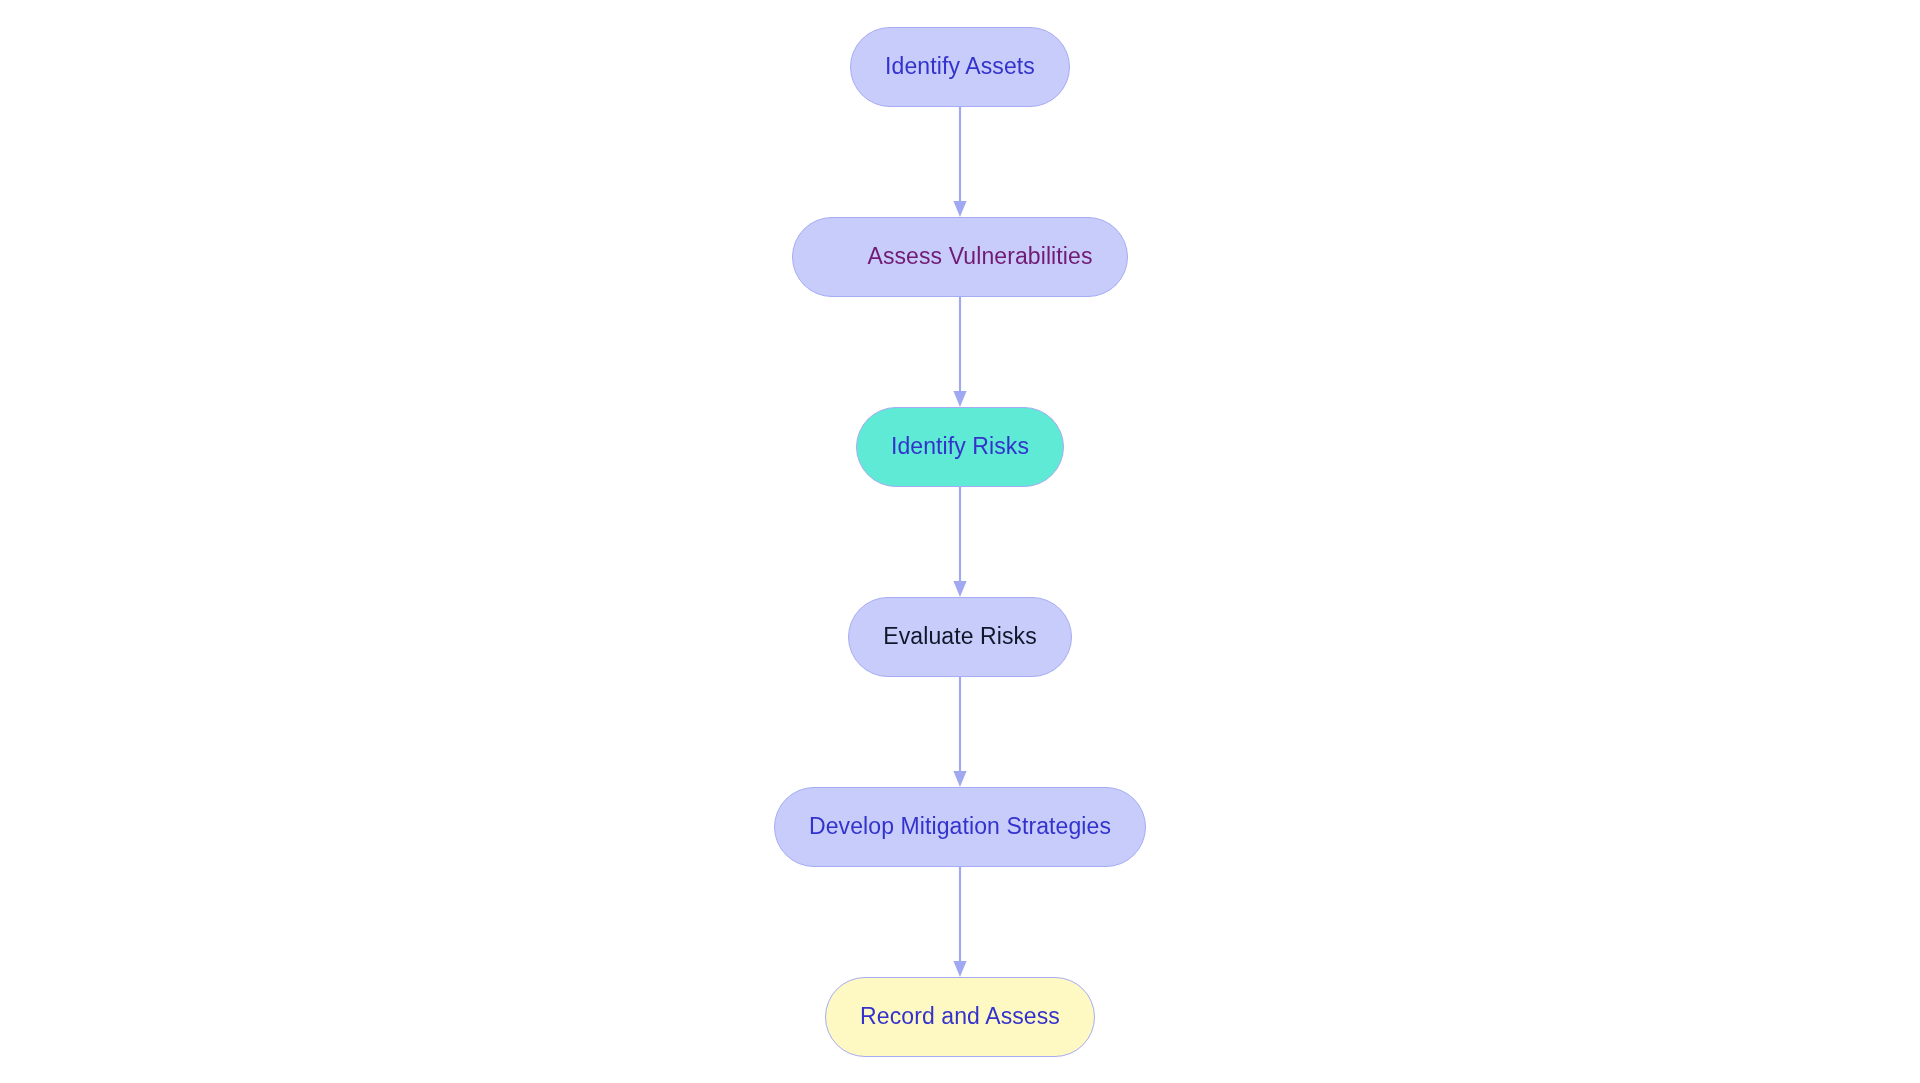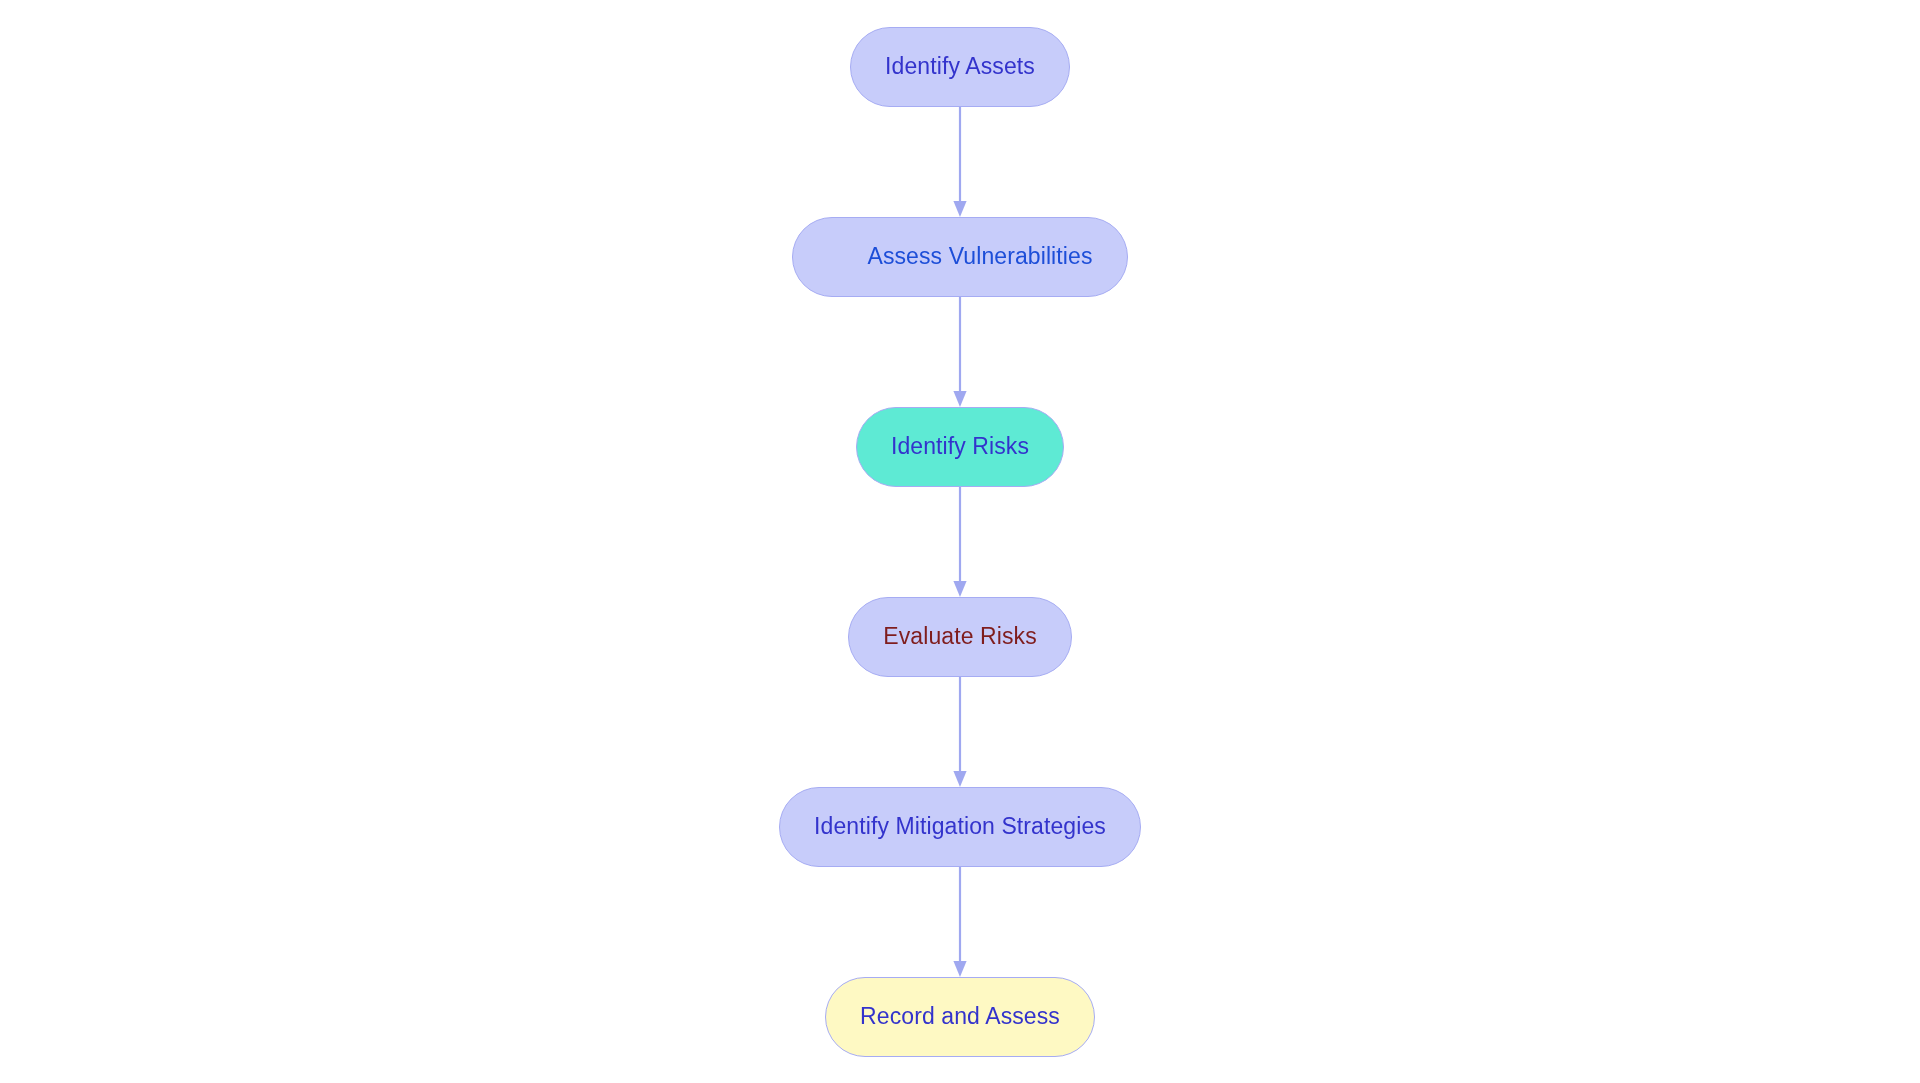--- a/index.html
+++ b/index.html
@@ -82,21 +82,21 @@
     </div>
 
     <div class="connector">
       <svg viewBox="0 0 14 110" xmlns="http://www.w3.org/2000/svg">
         <line x1="7" y1="0" x2="7" y2="96" stroke="#9fa8f0" stroke-width="2.2"></line>
         <polygon points="7,110 0.4,94 13.6,94" fill="#9fa8f0"></polygon>
       </svg>
     </div>
 
     <div class="node" style="background: rgb(199, 204, 250); border-color: rgb(166, 172, 243);">
-      <span class="node-label" style="color: #1d4ed8; margin-left: 40px;">Assess Vulnerabilities</span>
+      <span class="node-label" style="color: #701a75; margin-left: 40px;">Assess Vulnerabilities</span>
     </div>
 
     <div class="connector">
       <svg viewBox="0 0 14 110" xmlns="http://www.w3.org/2000/svg">
         <line x1="7" y1="0" x2="7" y2="96" stroke="#9fa8f0" stroke-width="2.2"></line>
         <polygon points="7,110 0.4,94 13.6,94" fill="#9fa8f0"></polygon>
       </svg>
     </div>
 
     <div class="node" style="background: #5eead4; border-color: rgb(166, 172, 243);">
@@ -104,32 +104,32 @@
     </div>
 
     <div class="connector">
       <svg viewBox="0 0 14 110" xmlns="http://www.w3.org/2000/svg">
         <line x1="7" y1="0" x2="7" y2="96" stroke="#9fa8f0" stroke-width="2.2"></line>
         <polygon points="7,110 0.4,94 13.6,94" fill="#9fa8f0"></polygon>
       </svg>
     </div>
 
     <div class="node" style="background: rgb(199, 204, 250); border-color: rgb(166, 172, 243);">
-      <span class="node-label" style="color: #7f1d1d;">Evaluate Risks</span>
+      <span class="node-label" style="color: #0f172a;">Evaluate Risks</span>
     </div>
 
     <div class="connector">
       <svg viewBox="0 0 14 110" xmlns="http://www.w3.org/2000/svg">
         <line x1="7" y1="0" x2="7" y2="96" stroke="#9fa8f0" stroke-width="2.2"></line>
         <polygon points="7,110 0.4,94 13.6,94" fill="#9fa8f0"></polygon>
       </svg>
     </div>
 
     <div class="node" style="background: rgb(199, 204, 250); border-color: rgb(166, 172, 243);">
-      <span class="node-label" style="color: rgb(51, 51, 204);">Identify Mitigation Strategies</span>
+      <span class="node-label" style="color: rgb(51, 51, 204);">Develop Mitigation Strategies</span>
     </div>
 
     <div class="connector">
       <svg viewBox="0 0 14 110" xmlns="http://www.w3.org/2000/svg">
         <line x1="7" y1="0" x2="7" y2="96" stroke="#9fa8f0" stroke-width="2.2"></line>
         <polygon points="7,110 0.4,94 13.6,94" fill="#9fa8f0"></polygon>
       </svg>
     </div>
 
     <div class="node" style="background: #fef9c3; border-color: rgb(166, 172, 243);">

